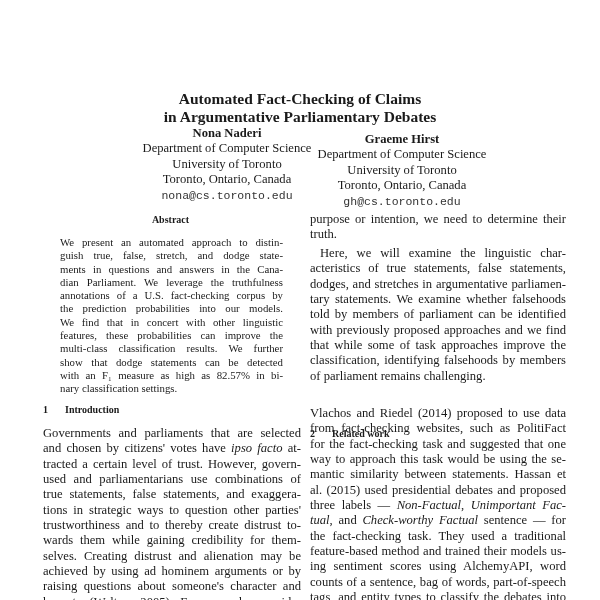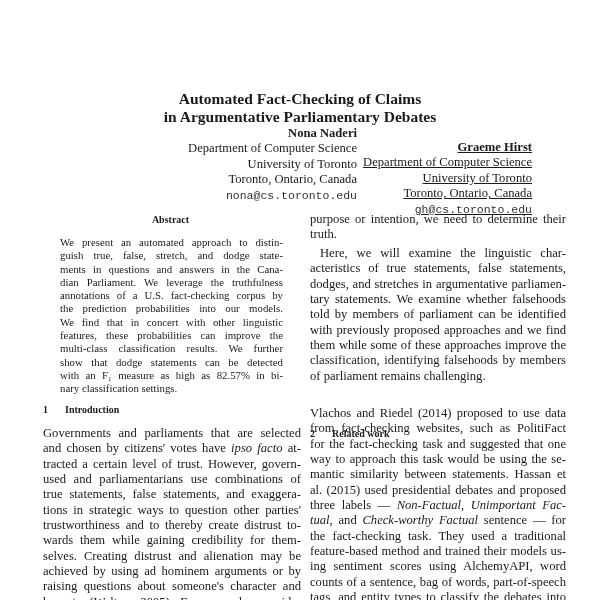--- a/index.html
+++ b/index.html
@@ -1,20 +1,20 @@
 <!DOCTYPE html>
 <html><head>
 <meta charset="utf-8">
 <style>
   html, body { margin: 0; padding: 0; background: #ffffff; }
   body { width: 600px; height: 600px; overflow: hidden; position: relative;
          font-family: "Liberation Serif", "DejaVu Serif", serif; color: #1a1a1a; }
   .abs { position: absolute; }
   .title { left: 0; width: 600px; text-align: center; font-weight: bold; font-size: 15.5px; line-height: 18px; }
-  .author { position: absolute; width: 260px; text-align: right; font-size: 12.6px; line-height: 15.4px; }
+  .author { position: absolute; width: 260px; text-align: center; font-size: 12.6px; line-height: 15.4px; }
   .author .name { font-weight: bold; }
   .author .email { font-family: "Liberation Mono", "DejaVu Sans Mono", monospace; font-size: 11.5px; color: #333; }
   .col { position: absolute; font-size: 12.6px; line-height: 15.35px; text-align: justify; }
   .line { display: block; height: 15.35px; white-space: nowrap; text-align-last: justify; text-align: justify; overflow: hidden; }
   .line.last { text-align-last: left; }
   .abstract-text { font-size: 10.8px; line-height: 13.3px; }
   .abstract-text .line { height: 13.3px; }
   .heading { font-weight: bold; font-size: 10px; white-space: nowrap; }
   .heading .num { display: inline-block; width: 22px; }
   .indent { padding-left: 10px; }
@@ -29,21 +29,21 @@
 </div>
 
 <div class="author" style="left:97px; top:126px;">
   <div class="name">Nona Naderi</div>
   <div>Department of Computer Science</div>
   <div>University of Toronto</div>
   <div>Toronto, Ontario, Canada</div>
   <div class="email">nona@cs.toronto.edu</div>
 </div>
 
-<div class="author" style="left:272px; top:140px;text-decoration:underline;">
+<div class="author" style="left:272px; top:132px;">
   <div class="name">Graeme Hirst</div>
   <div>Department of Computer Science</div>
   <div>University of Toronto</div>
   <div>Toronto, Ontario, Canada</div>
   <div class="email">gh@cs.toronto.edu</div>
 </div>
 
 <div class="abs heading" style="left:0; width:341px; text-align:center; top:214px;">Abstract</div>
 
 <div class="col abstract-text" style="left:60px; top:236px; width:223px;" id="abstract-lines">
@@ -85,21 +85,21 @@
     <span class="line last">truth.</span>
   </div>
 
 <div class="col" style="left:310px; top:246px; width:256px;font-family:Liberation Serif, serif;" id="rpara2-lines">
     <span class="line indent">Here, we will examine the linguistic char-</span>
     <span class="line">acteristics of true statements, false statements,</span>
     <span class="line">dodges, and stretches in argumentative parliamen-</span>
     <span class="line">tary statements. We examine whether falsehoods</span>
     <span class="line">told by members of parliament can be identified</span>
     <span class="line">with previously proposed approaches and we find</span>
-    <span class="line">them while some of these approaches improve the</span>
+    <span class="line">that while some of task approaches improve the</span>
     <span class="line">classification, identifying falsehoods by members</span>
     <span class="line last">of parliament remains challenging.</span>
   </div>
 
 <div class="abs heading" style="left:310px; top:382px;margin-top:46px;">
   <span class="num">2</span><span>Related work</span>
 </div>
 
 <div class="col" style="left:310px; top:406px; width:256px;" id="related-lines">
     <span class="line">Vlachos and Riedel (2014) proposed to use data</span>

